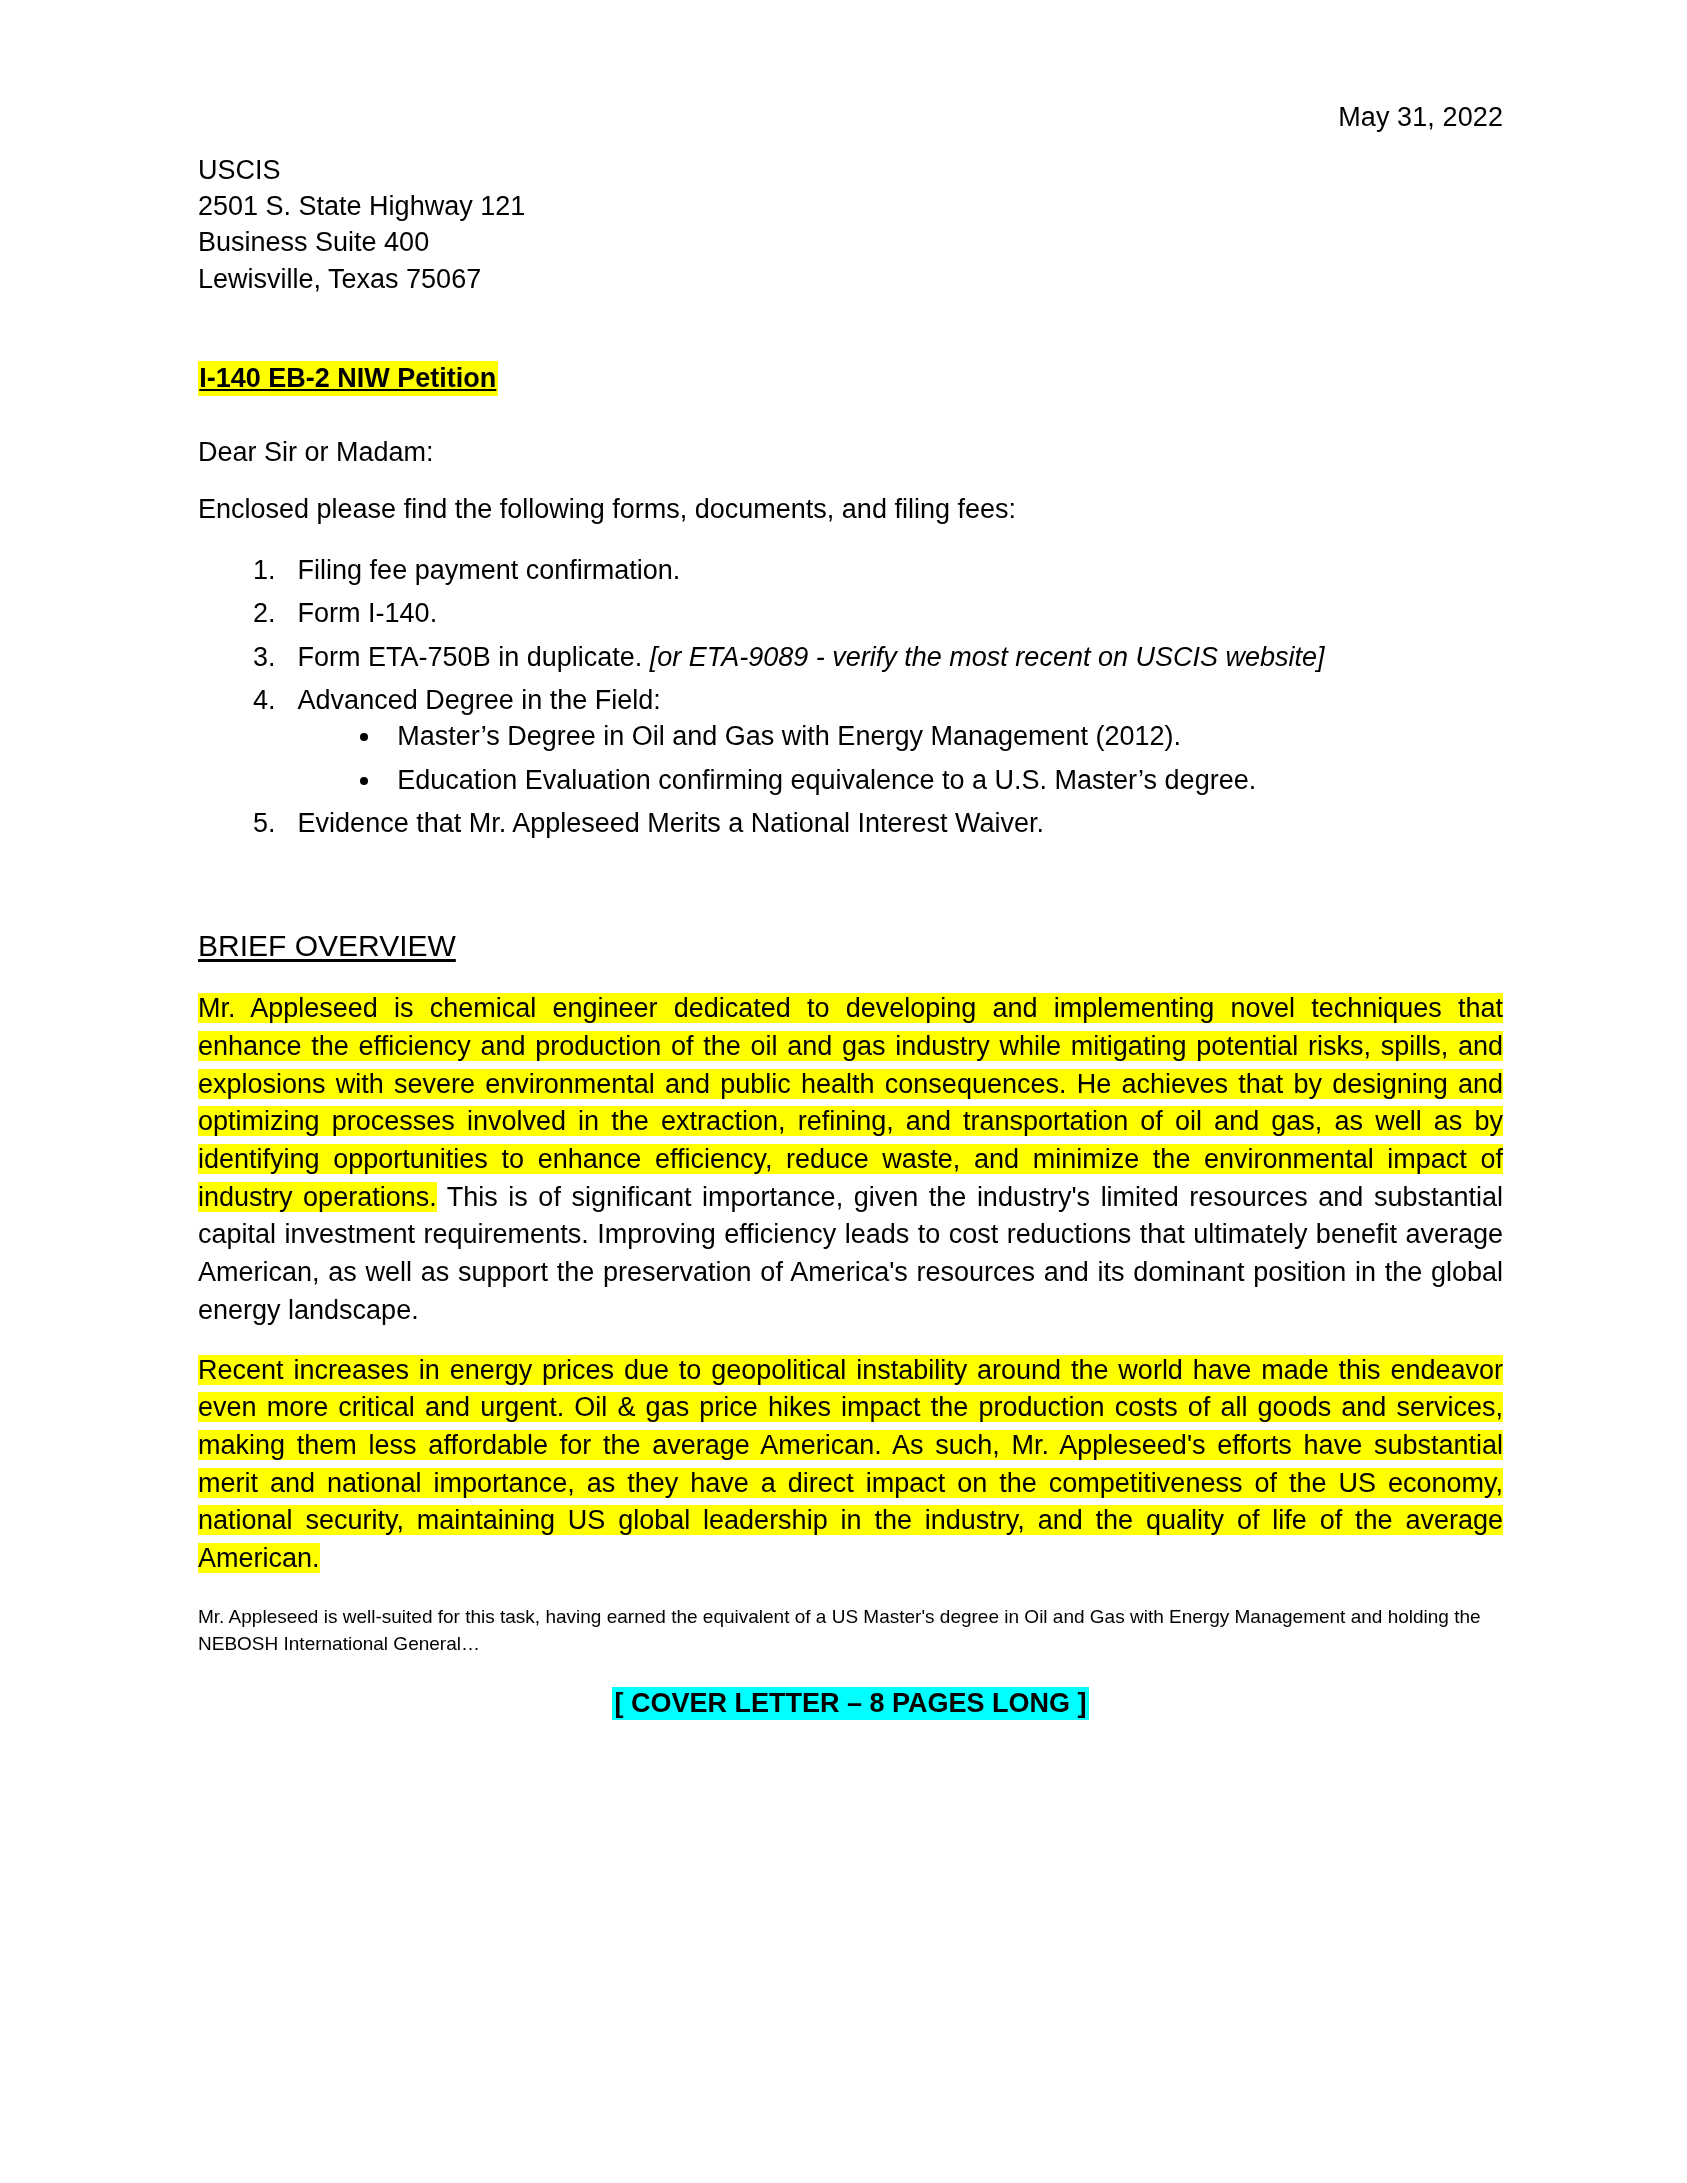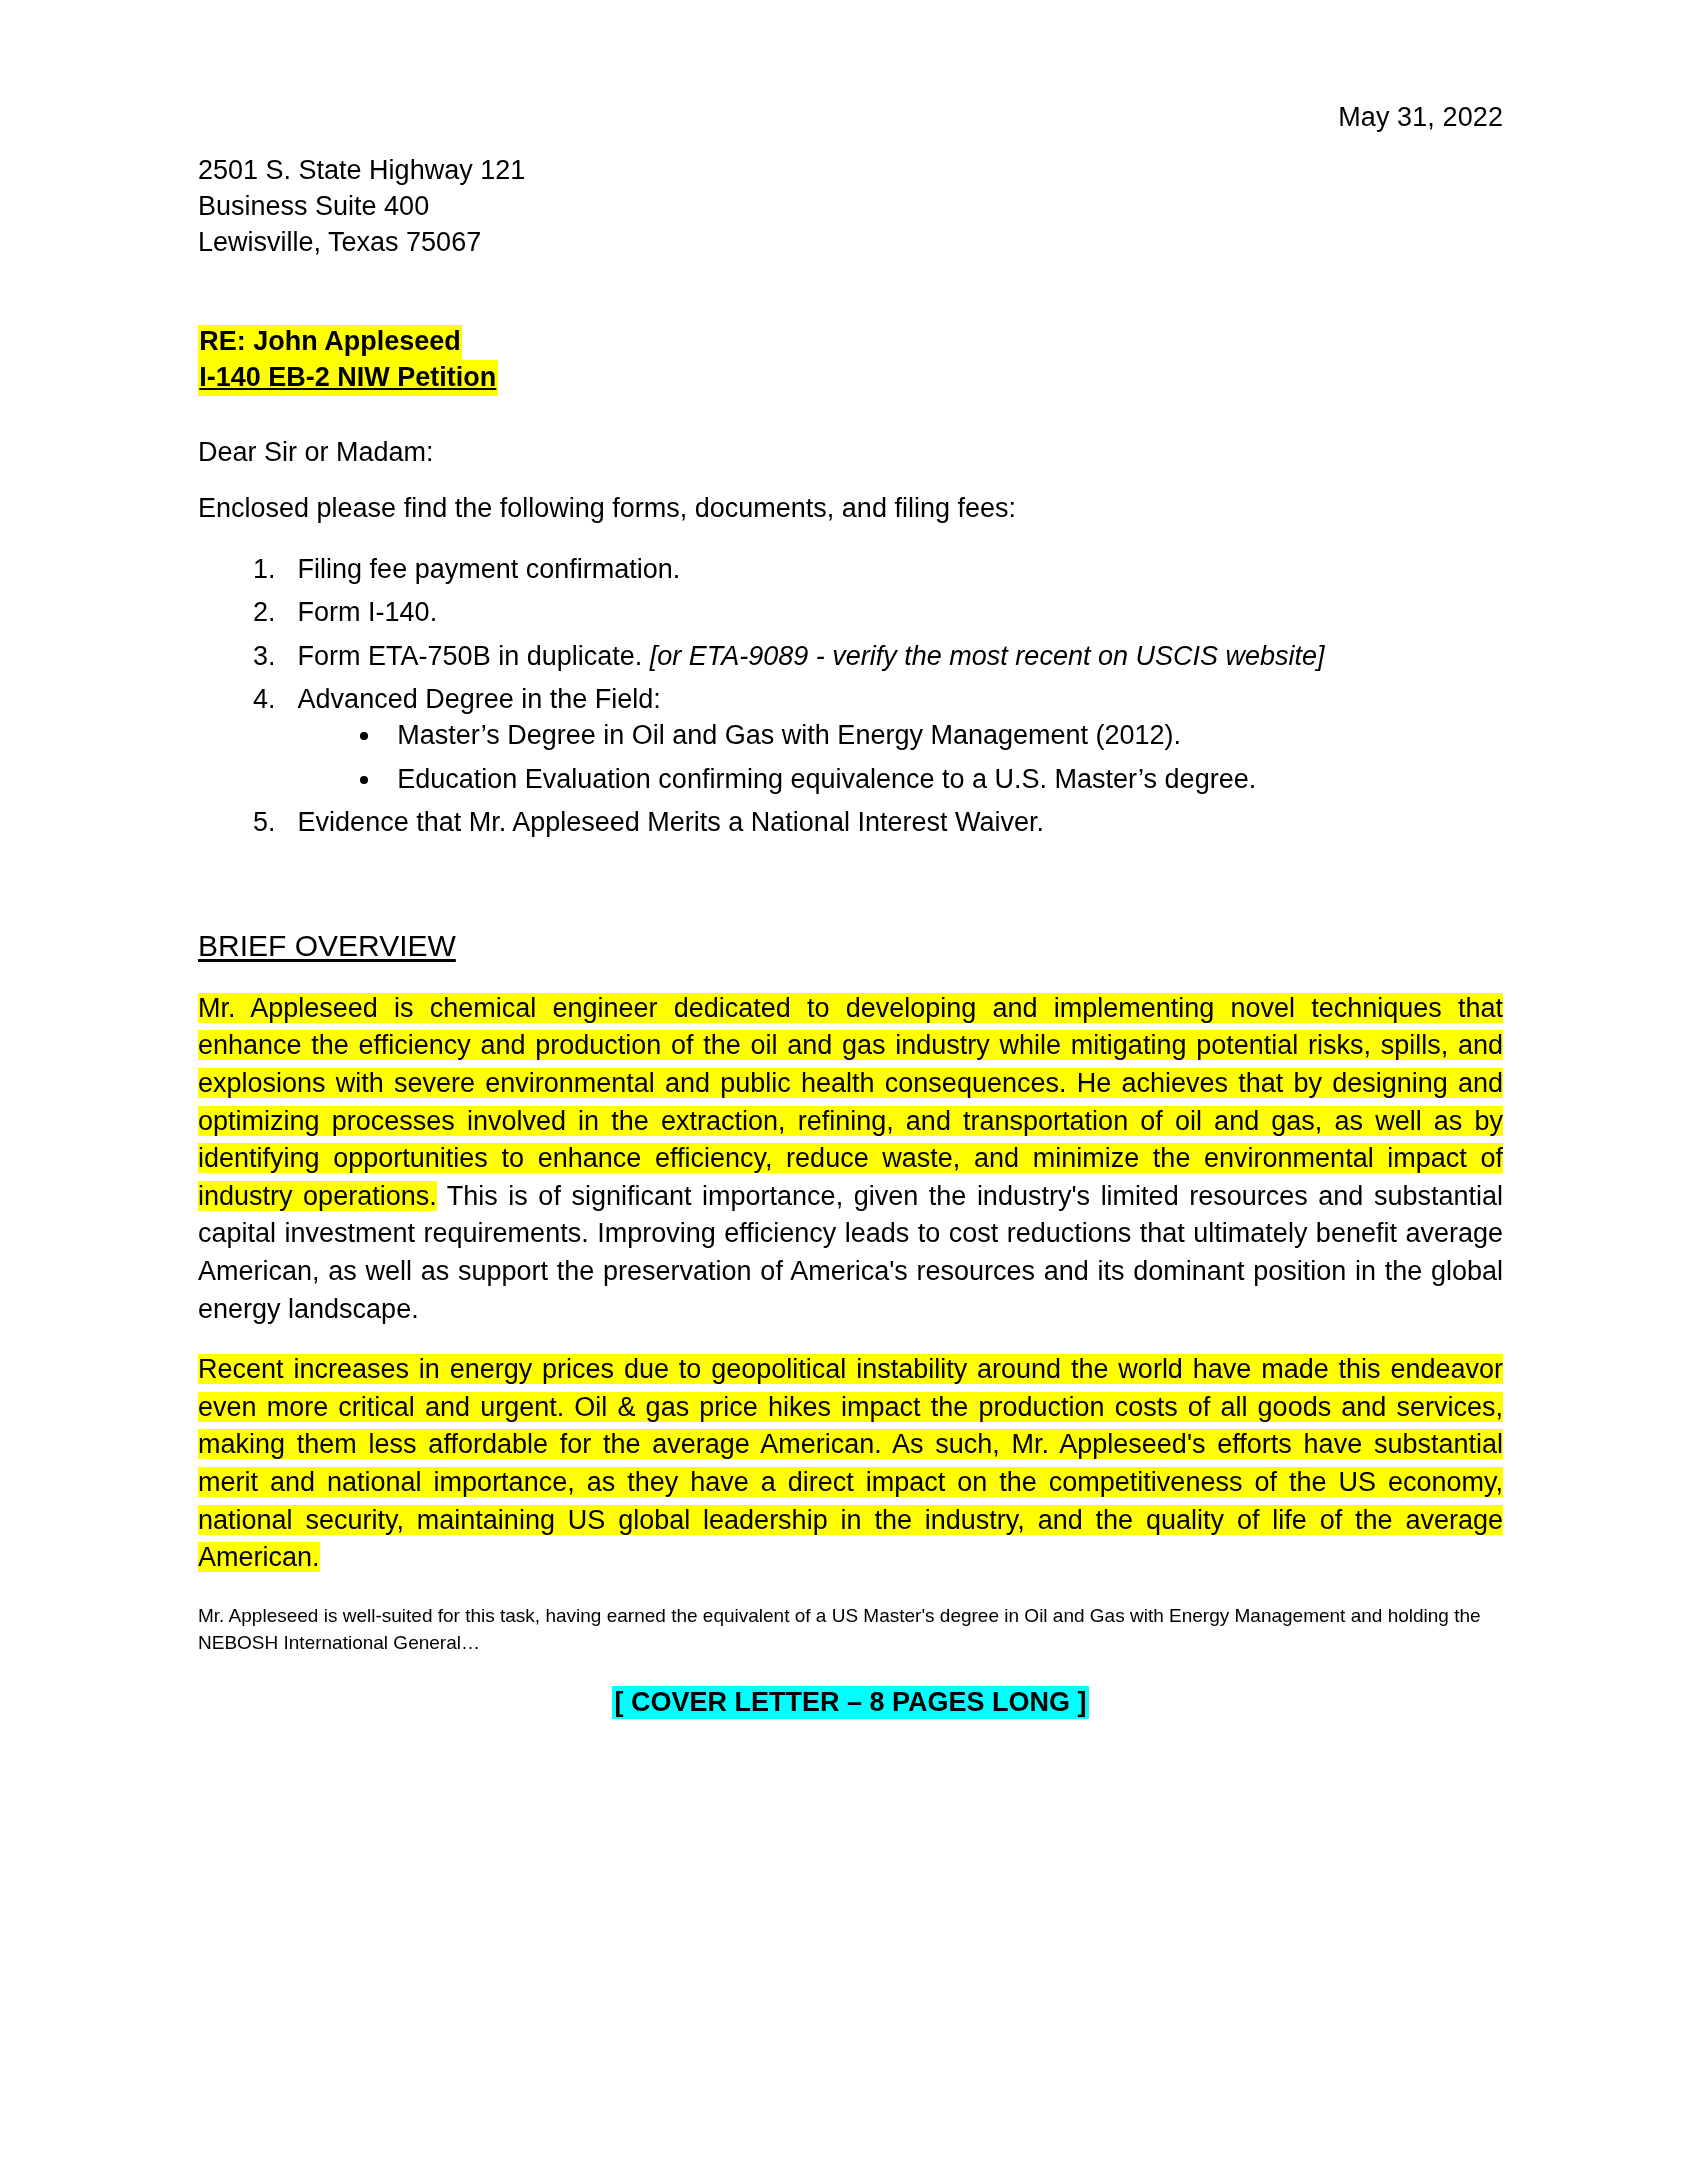--- a/index.html
+++ b/index.html
@@ -145,27 +145,27 @@
 </style>
 </head>
 <body>
 
 <div class="page">
   <div class="content">
 
     <div class="date-line">May 31, 2022</div>
 
     <div class="addr-block">
+      <div class="addr-line">USCIS</div>
       <div class="addr-line">2501 S. State Highway 121</div>
       <div class="addr-line">Business Suite 400</div>
       <div class="addr-line">Lewisville, Texas 75067</div>
     </div>
 
     <div class="re-block">
-      <div class="re-row"><span class="re-line">RE: John Appleseed</span></div>
       <div class="re-row"><span class="re-line underlined">I-140 EB-2 NIW Petition</span></div>
     </div>
 
     <div class="salutation">Dear Sir or Madam:</div>
 
     <div class="enclosed-intro">Enclosed please find the following forms, documents, and filing fees:</div>
 
     <ol class="encl">
       <li><span>Filing fee payment confirmation.</span></li>
       <li><span>Form I-140.</span></li>

